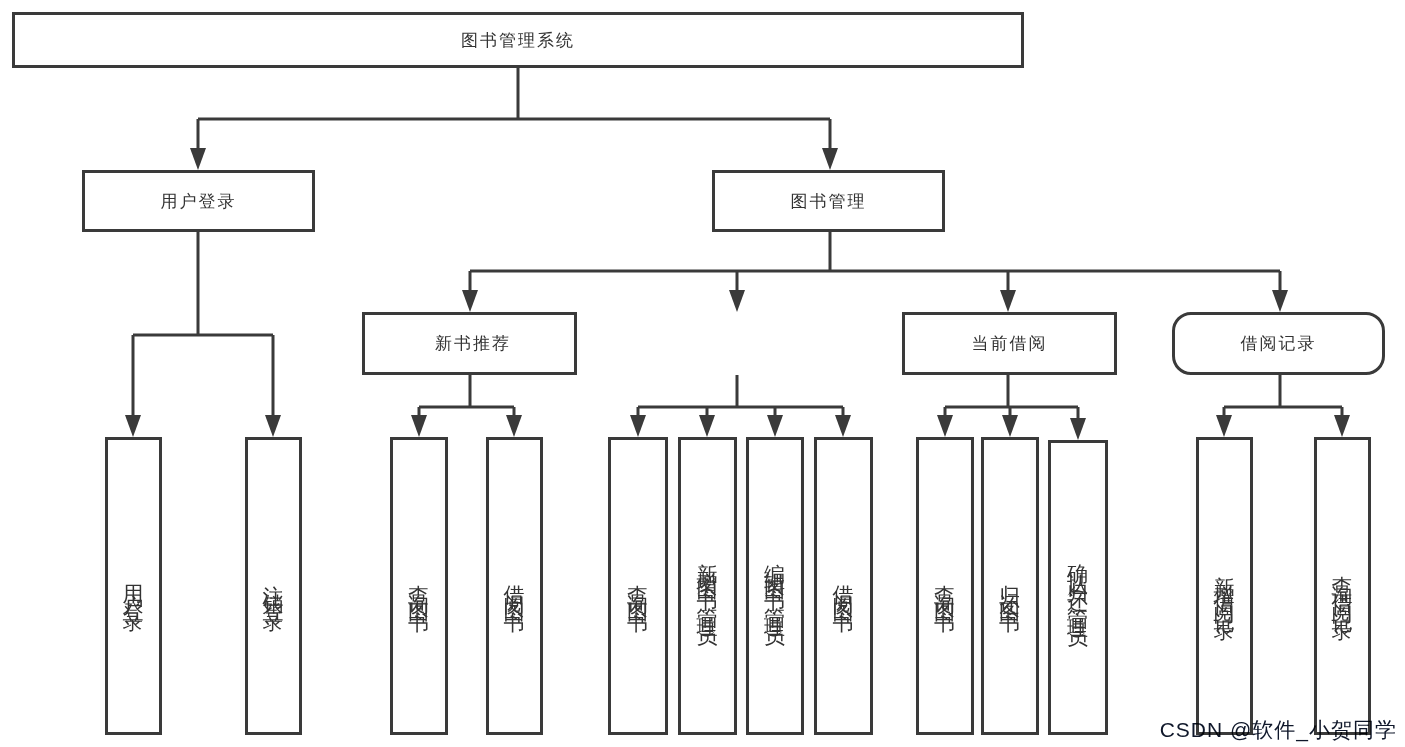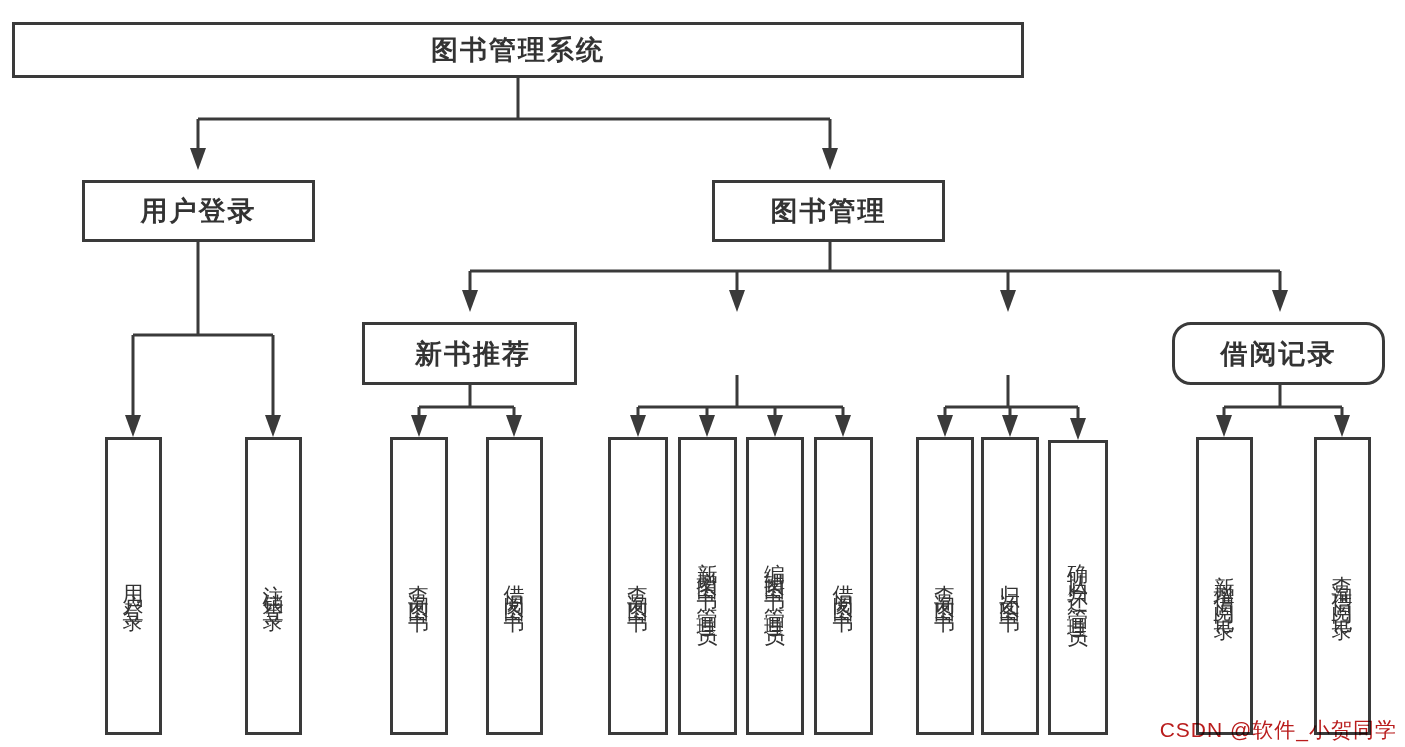--- a/index.html
+++ b/index.html
@@ -15,25 +15,24 @@
     position:absolute;
     box-sizing:border-box;
     background:#ffffff;
     border:3px solid #3a3a3a;
     display:flex;
     align-items:center;
     justify-content:center;
     z-index:2;
   }
   .hbox{
-    font-size:27px;
+    font-size:17px;
     letter-spacing:2px;
-    font-weight:700;
+    font-weight:400;
     white-space:nowrap;
-    margin-top:10px;
   }
   .leaf span{
     writing-mode:vertical-rl;
     text-orientation:mixed;
     font-size:21px;
     letter-spacing:9px;
     line-height:1;
     white-space:nowrap;
   }
   #connectors{
@@ -43,21 +42,21 @@
     stroke:#3a3a3a;stroke-width:3;fill:none;
   }
   #connectors polygon{
     fill:#3a3a3a;stroke:none;
   }
   #watermark{
     position:absolute;
     right:8px;
     bottom:3px;
     font-size:21px;
-    color:#b91c1c;
+    color:#0f172a;
     letter-spacing:1px;
     z-index:3;
     mix-blend-mode:multiply;
     white-space:nowrap;
   }
 </style>
 </head>
 <body>
 
 <div id="stage">
@@ -105,20 +104,23 @@
   <div class="box hbox" style="left:82px;top:170px;width:233px;height:62px;">
     <span>用户登录</span>
   </div>
   <div class="box hbox" style="left:712px;top:170px;width:233px;height:62px;">
     <span>图书管理</span>
   </div>
 
   <div class="box hbox" style="left:362px;top:312px;width:215px;height:63px;padding-left:7px;">
     <span>新书推荐</span>
   </div>
+  <div class="box hbox" style="left:902px;top:312px;width:215px;height:63px;">
+    <span>当前借阅</span>
+  </div>
   <div class="box hbox" style="left:1172px;top:312px;width:213px;height:63px;border-radius:19px;">
     <span>借阅记录</span>
   </div>
 
   <div class="box leaf" style="left:105px;top:437px;width:57px;height:298px;">
     <span>用户登录</span>
   </div>
   <div class="box leaf" style="left:245px;top:437px;width:57px;height:298px;">
     <span>注销登录</span>
   </div>

